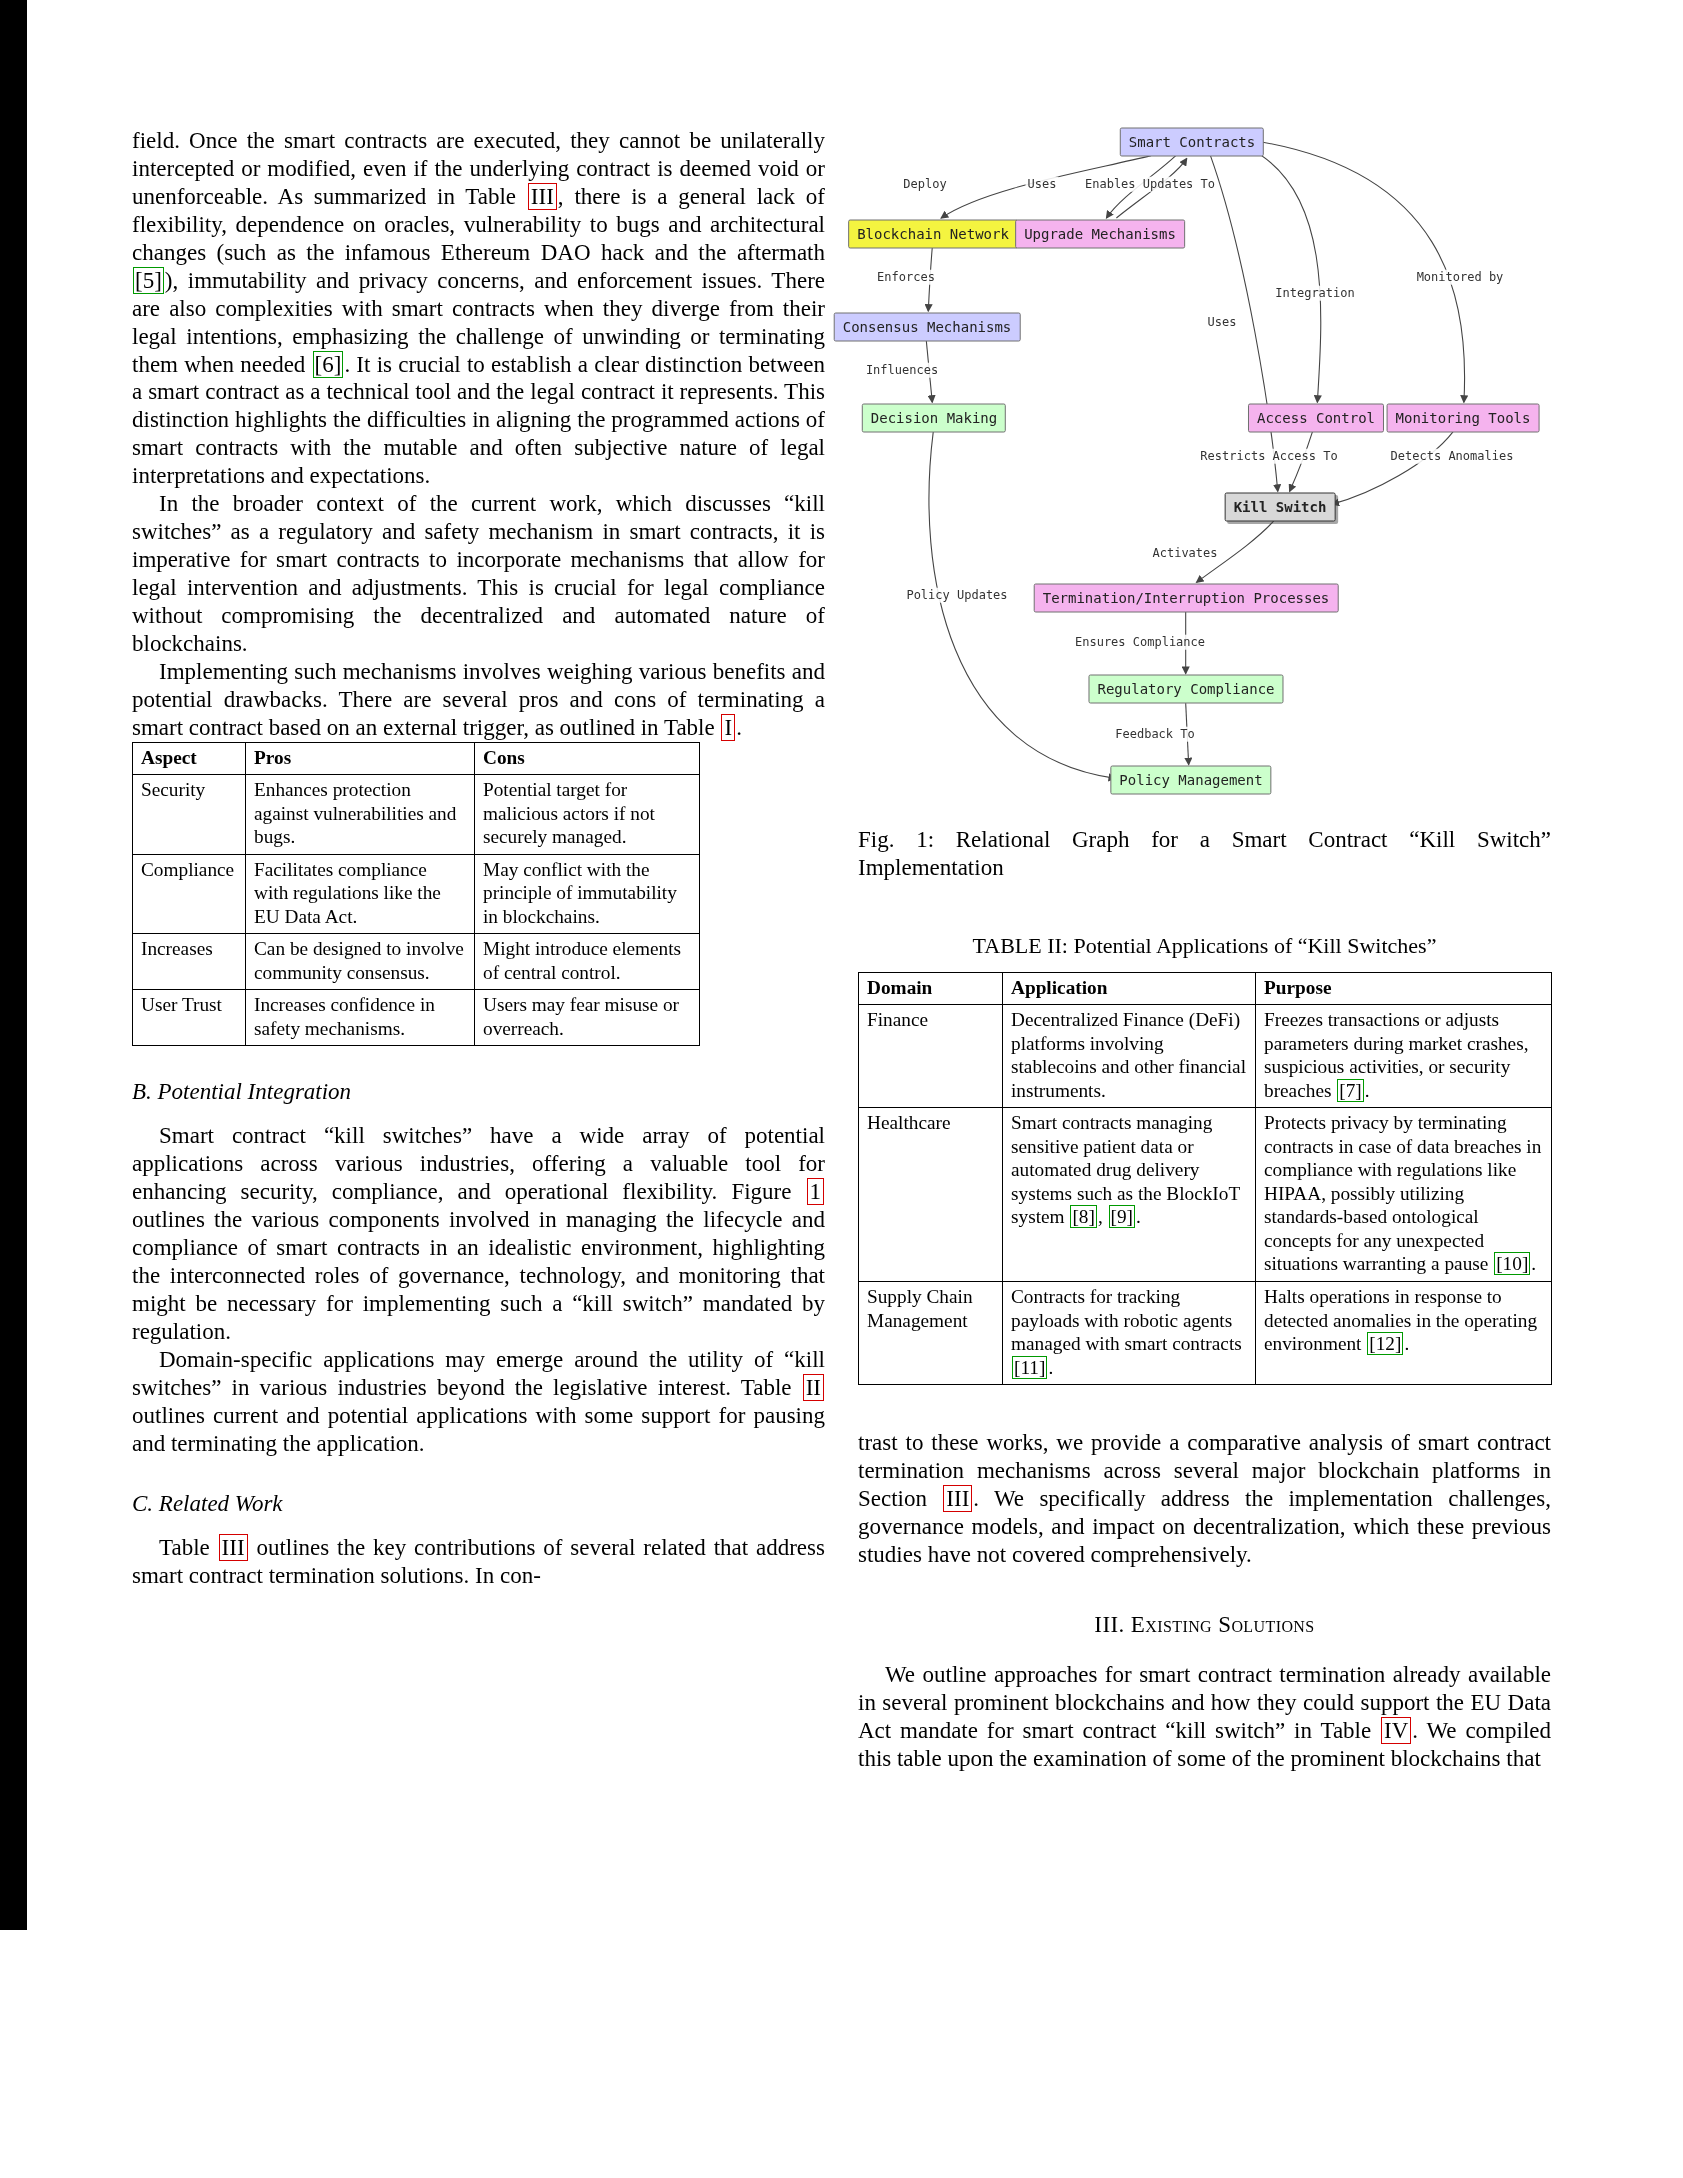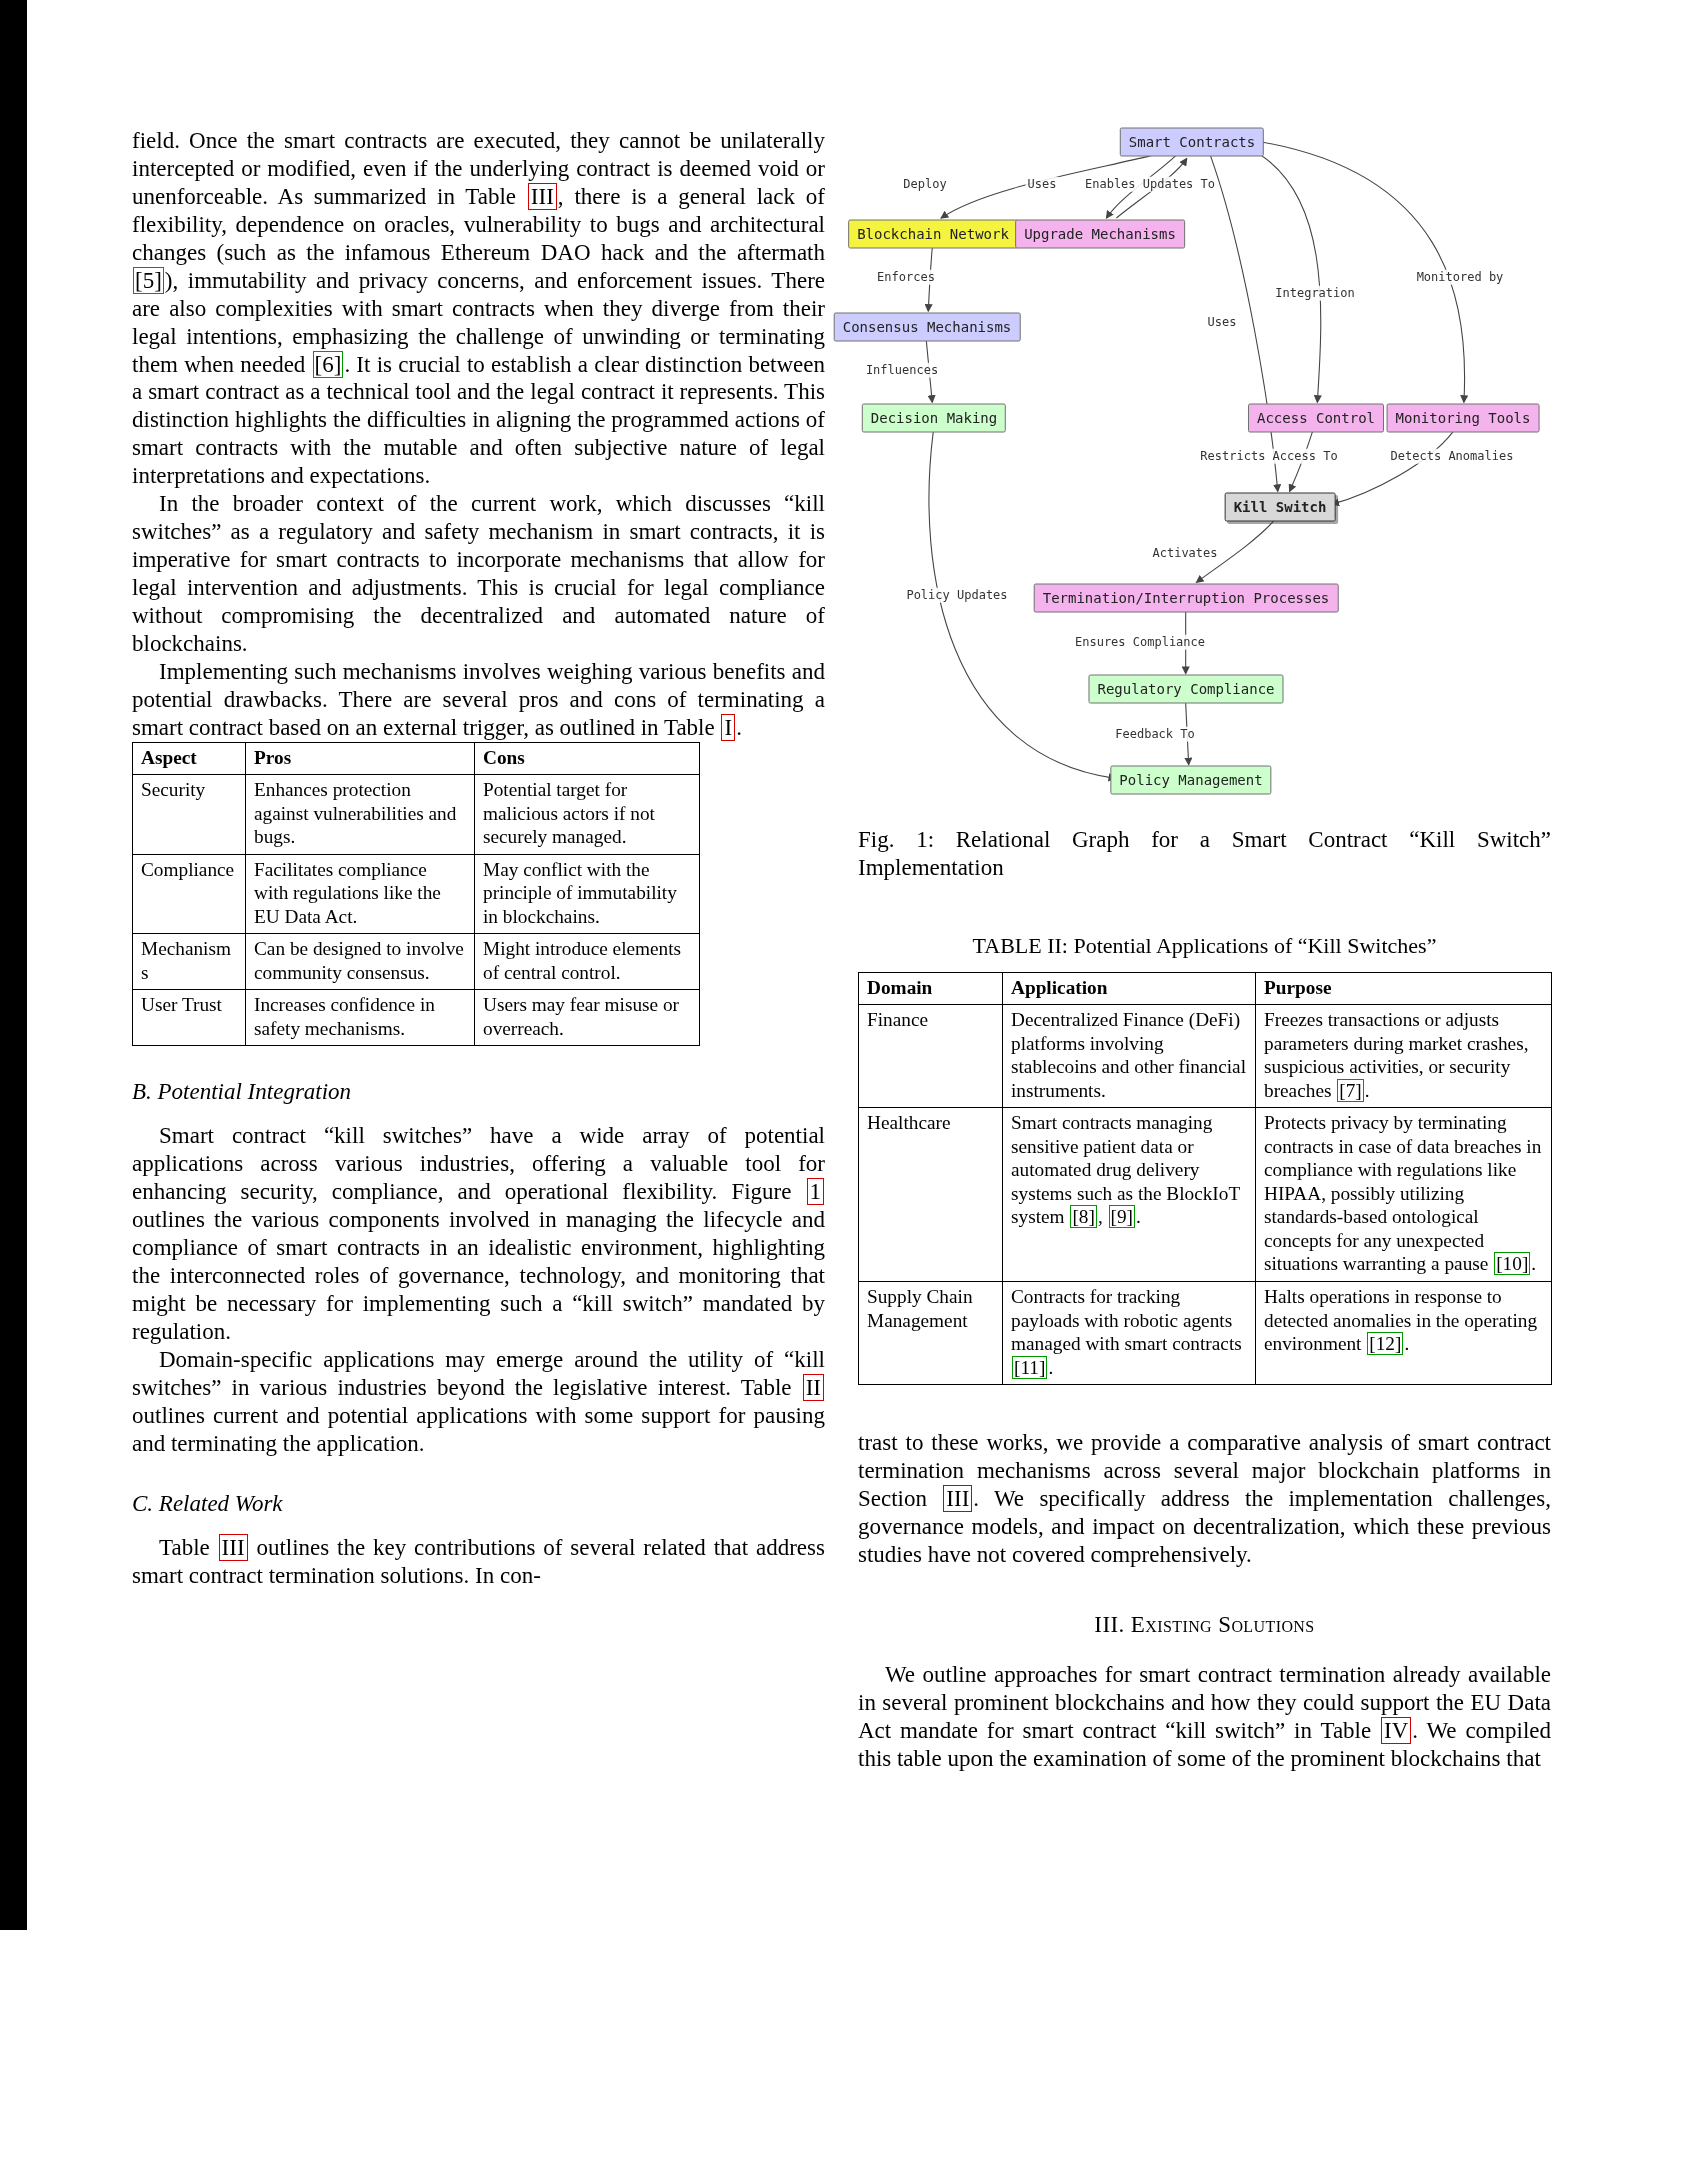--- a/index.html
+++ b/index.html
@@ -86,21 +86,21 @@
             <td>Security</td>
             <td>Enhances protection against vulnerabilities and bugs.</td>
             <td>Potential target for malicious actors if not securely managed.</td>
           </tr>
           <tr>
             <td>Compliance</td>
             <td>Facilitates compliance with regulations like the EU Data Act.</td>
             <td>May conflict with the principle of immutability in blockchains.</td>
           </tr>
           <tr>
-            <td>Mechanisms</td>
+            <td>Increases</td>
             <td>Can be designed to involve community consensus.</td>
             <td>Might introduce elements of central control.</td>
           </tr>
           <tr>
             <td>User Trust</td>
             <td>Increases confidence in safety mechanisms.</td>
             <td>Users may fear misuse or overreach.</td>
           </tr>
         </tbody>
     </table>

